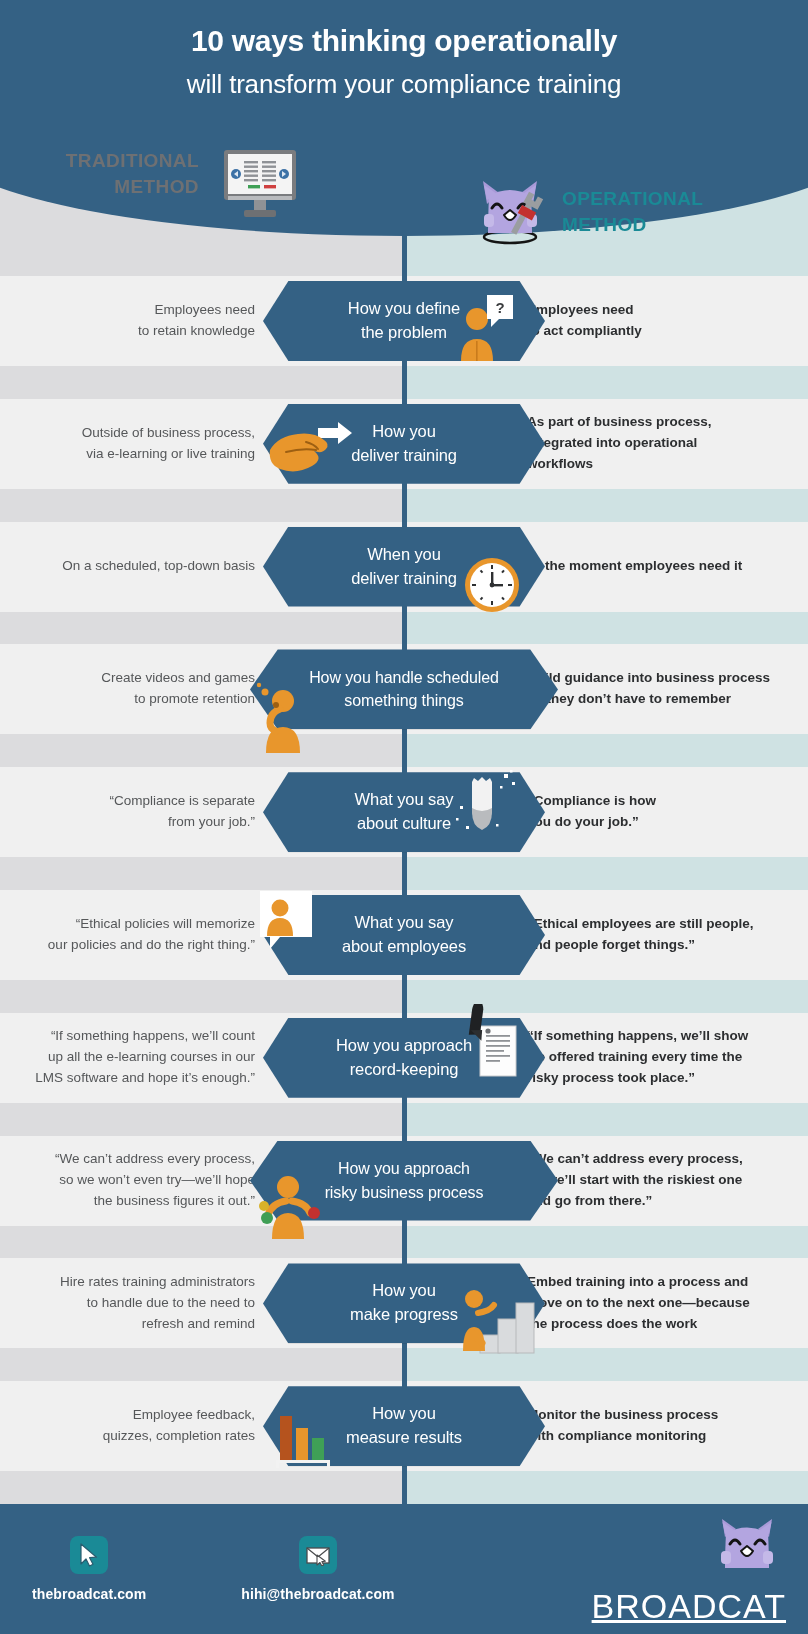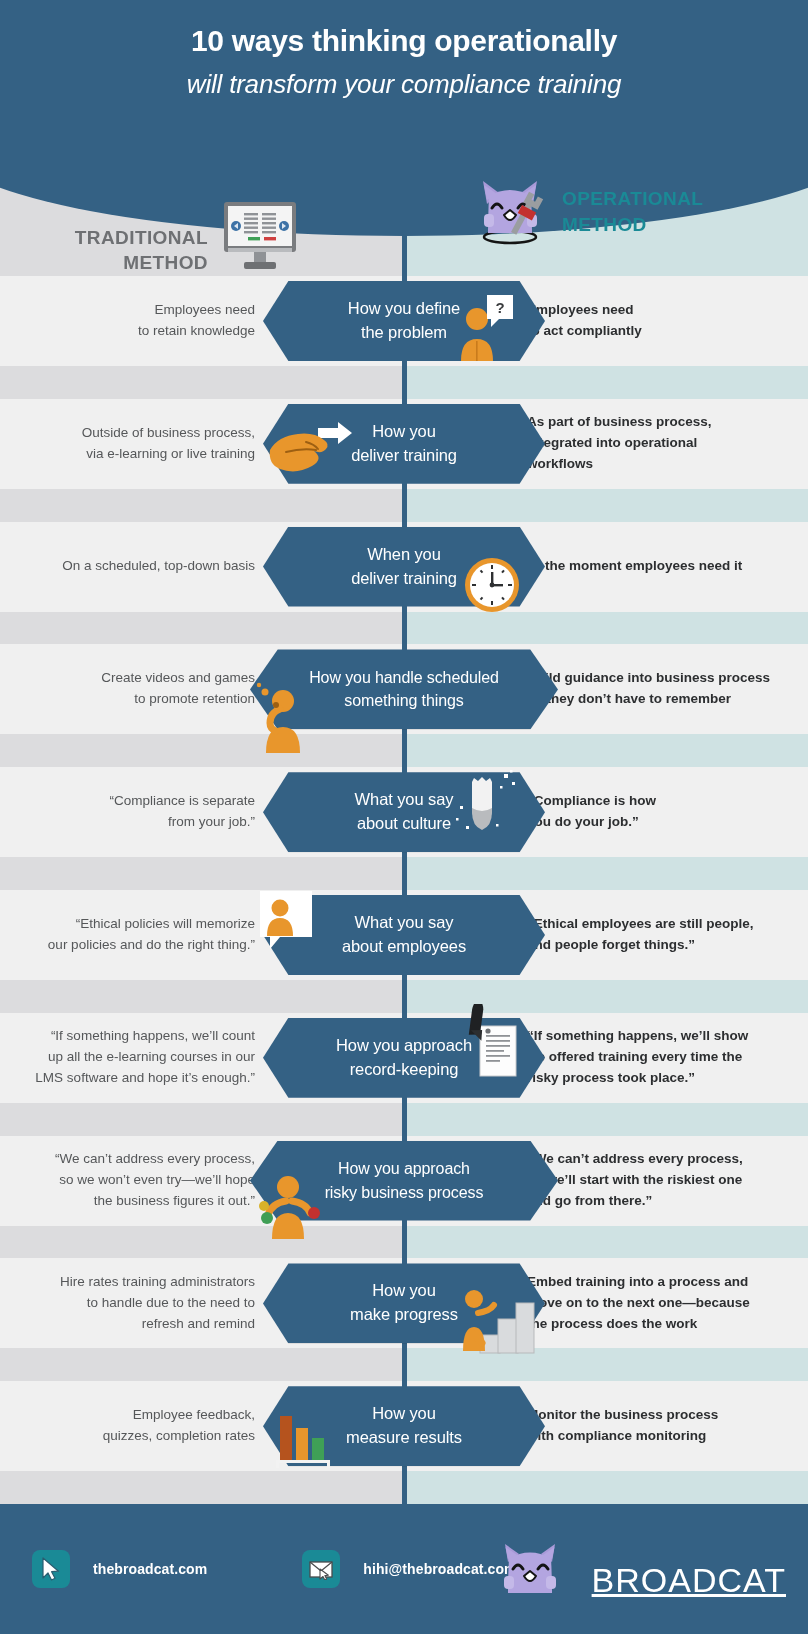--- a/index.html
+++ b/index.html
@@ -43,21 +43,20 @@
     letter-spacing: -0.3px;
     z-index: 7;
   }
   .header-sub {
     position: absolute;
     left: 0; top: 69px;
     width: 808px;
     text-align: center;
     color: #ffffff;
     font-size: 26px;
-    font-style: italic;
     font-weight: normal;
     letter-spacing: -0.2px;
     z-index: 7;
   }
 
   
   .bg-left {
     position: absolute;
     left: 0; top: 0; width: 404px; height: 1504px;
     background: #dcdcde;
@@ -78,22 +77,22 @@
 
   
   .method-band {
     position: absolute;
     left: 0; top: 148px; width: 808px; height: 128px;
     z-index: 6;
   }
   .method-left {
     position: absolute; left: 0; top: 0;
     width: 402px; height: 128px;
-    display: flex; align-items: flex-end; justify-content: flex-end;
-    gap: 12px; padding-right: 102px;
+    display: flex; align-items: flex-start; justify-content: flex-end;
+    gap: 21px; padding-right: 102px;
   }
   .method-right {
     position: absolute; left: 406px; top: 0;
     width: 402px; height: 128px;
     display: flex; align-items: center; justify-content: flex-start;
     gap: 14px; padding-left: 68px;
   }
   .method-label {
     font-size: 19px; font-weight: bold; letter-spacing: 0.4px;
     line-height: 1.35;
@@ -157,21 +156,21 @@
   .deco { position: absolute; z-index: 9; pointer-events: none; }
 
   
   .footer {
     position: absolute;
     left: 0; top: 1504px; width: 808px; height: 130px;
     background: #346184;
     z-index: 10;
     display: flex; align-items: center;
   }
-  .foot-item { display: flex; align-items: center; gap: 23px; }
+  .foot-item { display: flex; align-items: center; gap: 12px; flex-direction: column; }
   .foot-chip {
     width: 38px; height: 38px; border-radius: 8px;
     background: #1a8a96;
     position: relative;
     display: flex; align-items: center; justify-content: center;
   }
   .foot-label {
     color: #ffffff; font-size: 14px; font-weight: bold;
     letter-spacing: 0.1px;
   }

